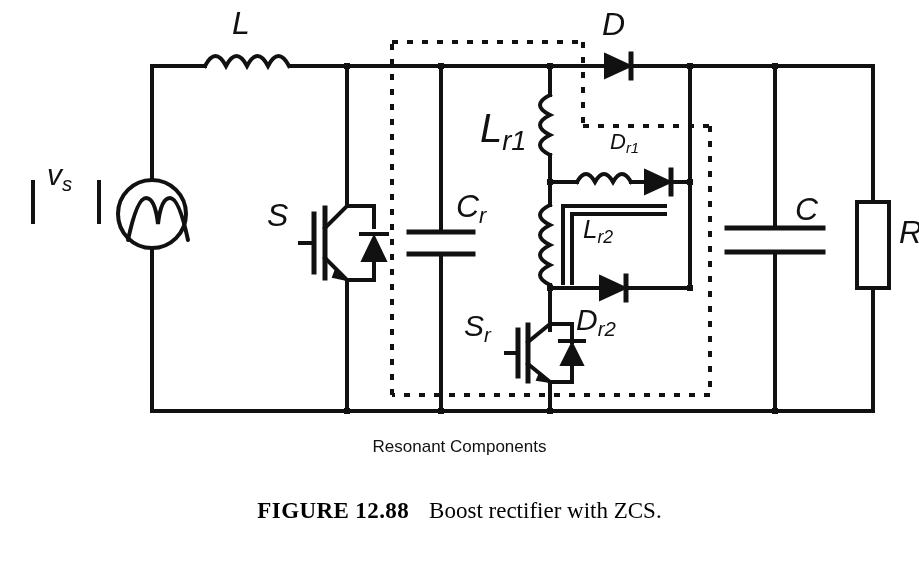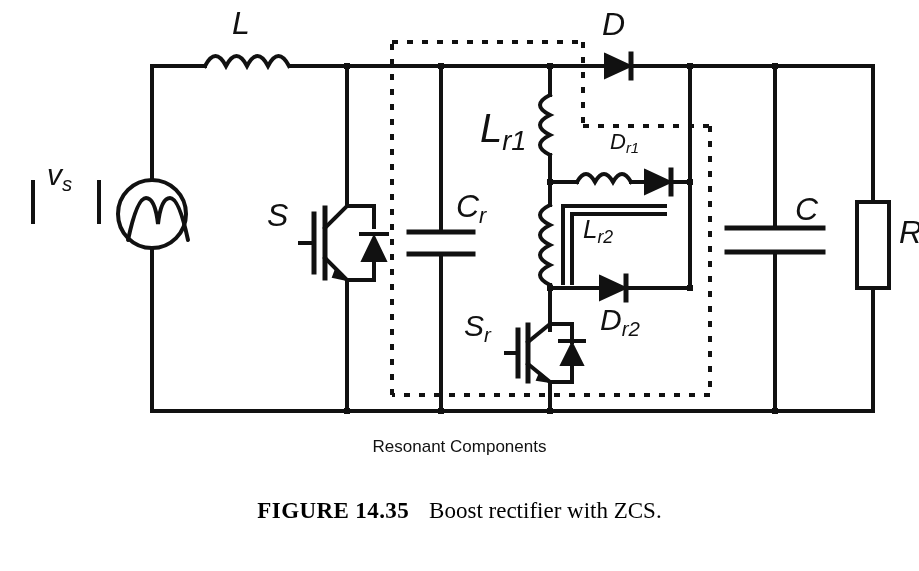--- a/index.html
+++ b/index.html
@@ -198,31 +198,31 @@
   <div class="lbl" style="left:583px;top:216px;font-size:26px;">
     <span>L</span><span class="sub">r2</span>
   </div>
 
   <div class="lbl" style="left:602px;top:8px;font-size:32px;">D</div>
 
   <div class="lbl" style="left:610px;top:131px;font-size:22px;">
     <span>D</span><span class="sub">r1</span>
   </div>
 
-  <div class="lbl" style="left:600px;top:305px;font-size:30px;">
+  <div class="lbl" style="left:576px;top:305px;font-size:30px;">
     <span>D</span><span class="sub">r2</span>
   </div>
 
   <div class="lbl" style="left:464px;top:311px;font-size:30px;">
     <span>S</span><span class="sub">r</span>
   </div>
 
   <div class="lbl" style="left:795px;top:193px;font-size:32px;">C</div>
 
   <div class="lbl" style="left:899px;top:216px;font-size:32px;">R</div>
 
   <div id="resonant-label">Resonant Components</div>
 
   <div id="caption-row">
-    <span class="figno">FIGURE 14.35</span><span class="captext">Boost rectifier with ZCS.</span>
+    <span class="figno">FIGURE 12.88</span><span class="captext">Boost rectifier with ZCS.</span>
   </div>
 
 </div>
 
 </body></html>

